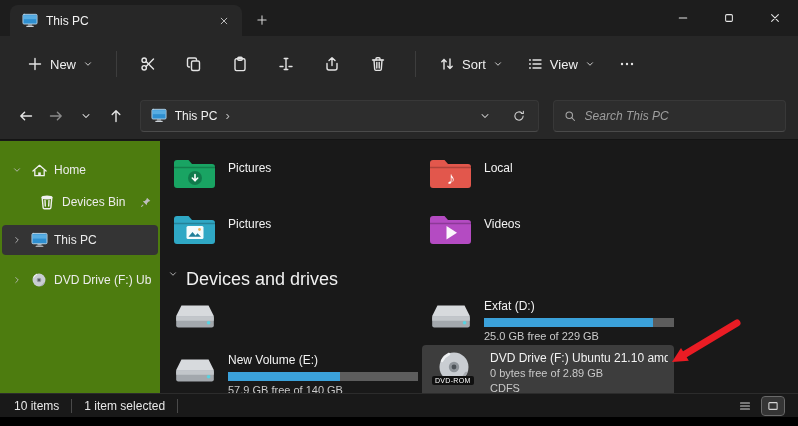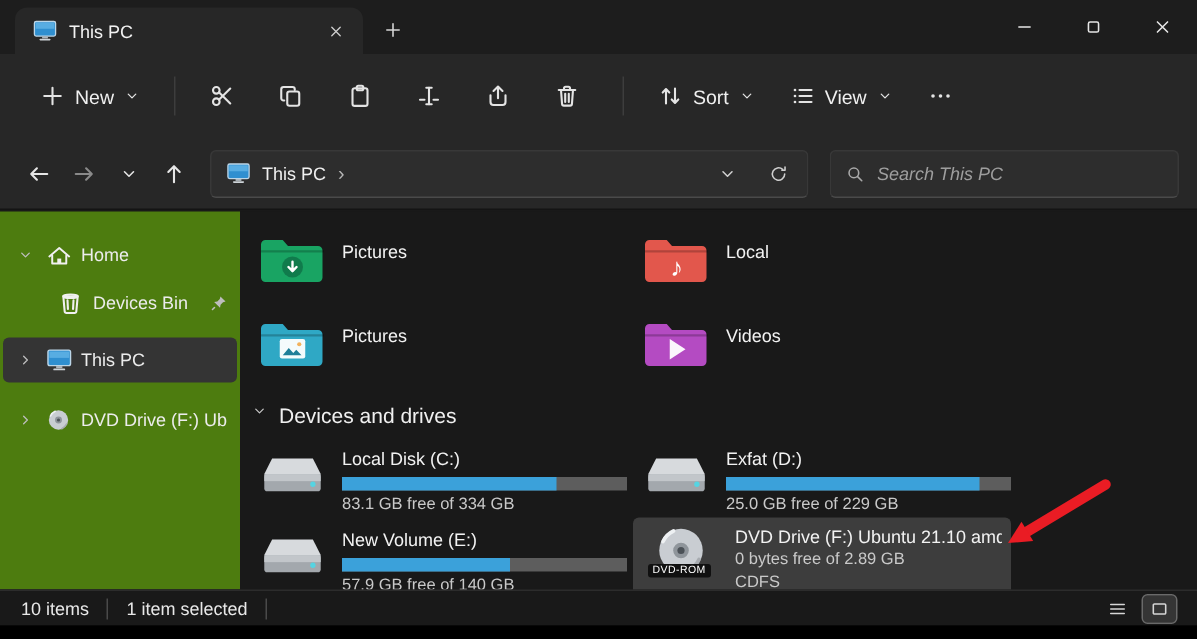--- a/index.html
+++ b/index.html
@@ -75,21 +75,21 @@
   .tile .tile-body { flex:1; min-width:0; padding-top:2px; }
   .tile .t-name { color:#f2f2f2; font-size:12px; line-height:14px; white-space:nowrap; overflow:hidden; }
   .tile .t-free { color:#c9c9c9; font-size:11px; line-height:13px; margin-top:3px; }
   .folder-tile { height:44px; }
   .folder-tile .t-name { padding-top:4px; }
 
   .progress { width:190px; height:9px; background:#5d5d5d; margin-top:5px; }
   .progress .fill { height:100%; background:#3ba1da; }
 
   .section-hd { position:absolute; left:8px; top:128px; display:flex; align-items:flex-start; gap:8px;
-                color:#f0f0f0; font-size:14px; }
+                color:#f0f0f0; font-size:18px; }
   .section-hd .chev { color:#c4c4c4; }
 
   .folder { width:46px; height:38px; display:block; }
   .folder .crease { stroke:rgba(0,0,0,.22); stroke-width:1.5; }
   .f-downloads .body { fill:#19a463; }
   .f-music .body { fill:#e2574c; }
   .f-pictures .body { fill:#2fa8c5; }
   .f-videos .body { fill:#b44bc2; }
 
   .dvd-badge { position:absolute; left:-2px; bottom:0px; background:#101010; color:#fff;
@@ -514,27 +514,20 @@
         </span>
       <span>Devices and drives</span>
     </div>
 
     <div class="tile" style="left:6px; top:152px">
       <span class="tile-ic">
           <svg class="ic" style="width:46px;height:36px">
             <use href="#ic-drive"></use>
           </svg>
         </span>
-      <div class="tile-body">
-        <div class="t-name">Local Disk (C:)</div>
-        <div class="progress">
-            <div class="fill" style="width: 75%;"></div>
-          </div>
-        <div class="t-free">83.1 GB free of 334 GB</div>
-      </div>
     </div>
     <div class="tile" style="left:262px; top:152px">
       <span class="tile-ic">
           <svg class="ic" style="width:46px;height:36px">
             <use href="#ic-drive"></use>
           </svg>
         </span>
       <div class="tile-body">
         <div class="t-name">Exfat (D:)</div>
         <div class="progress">

